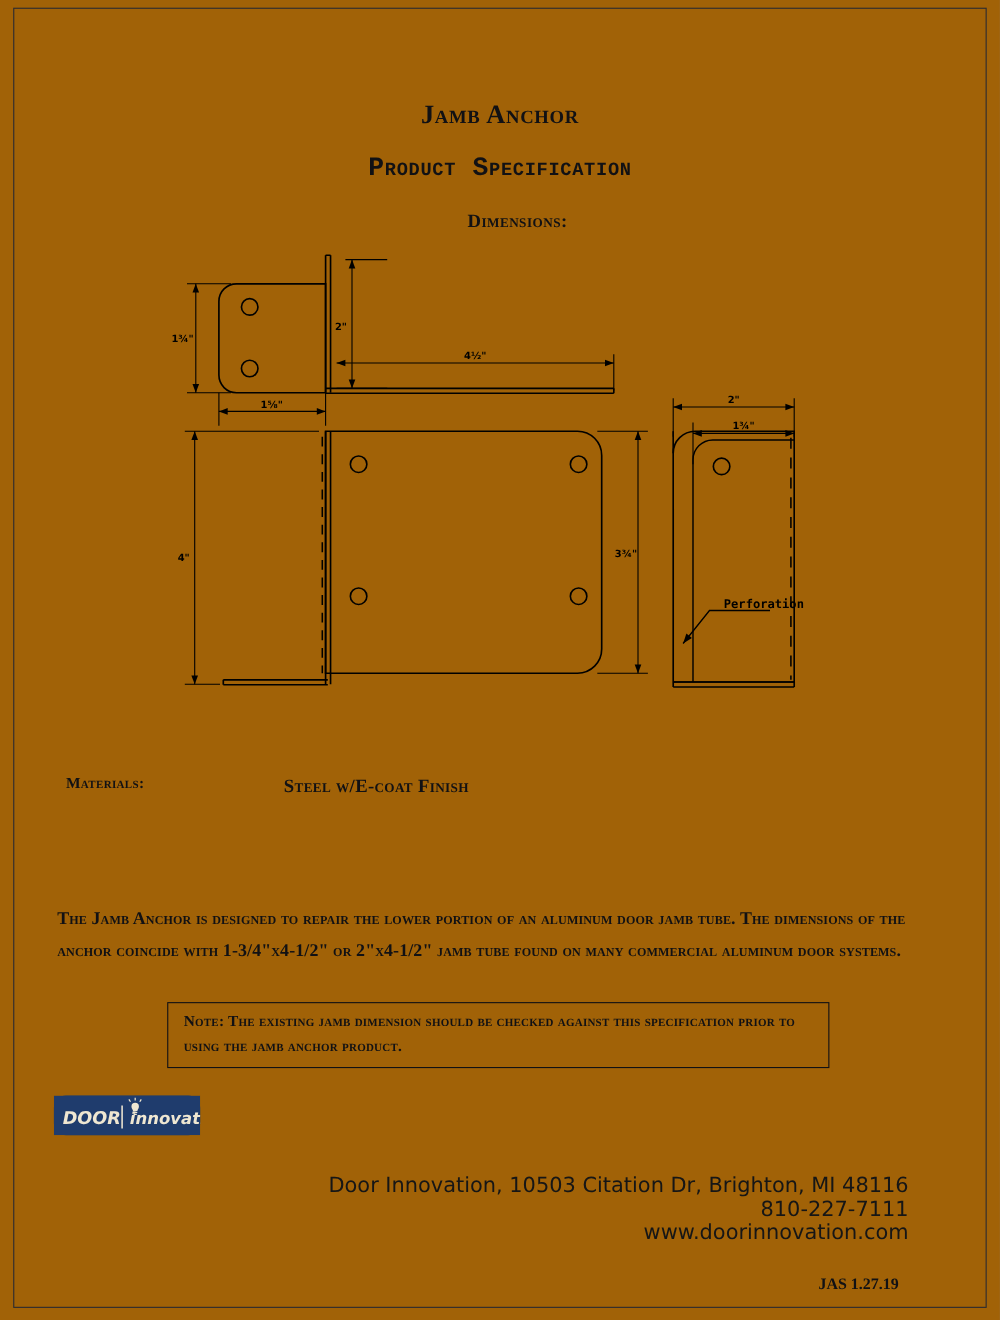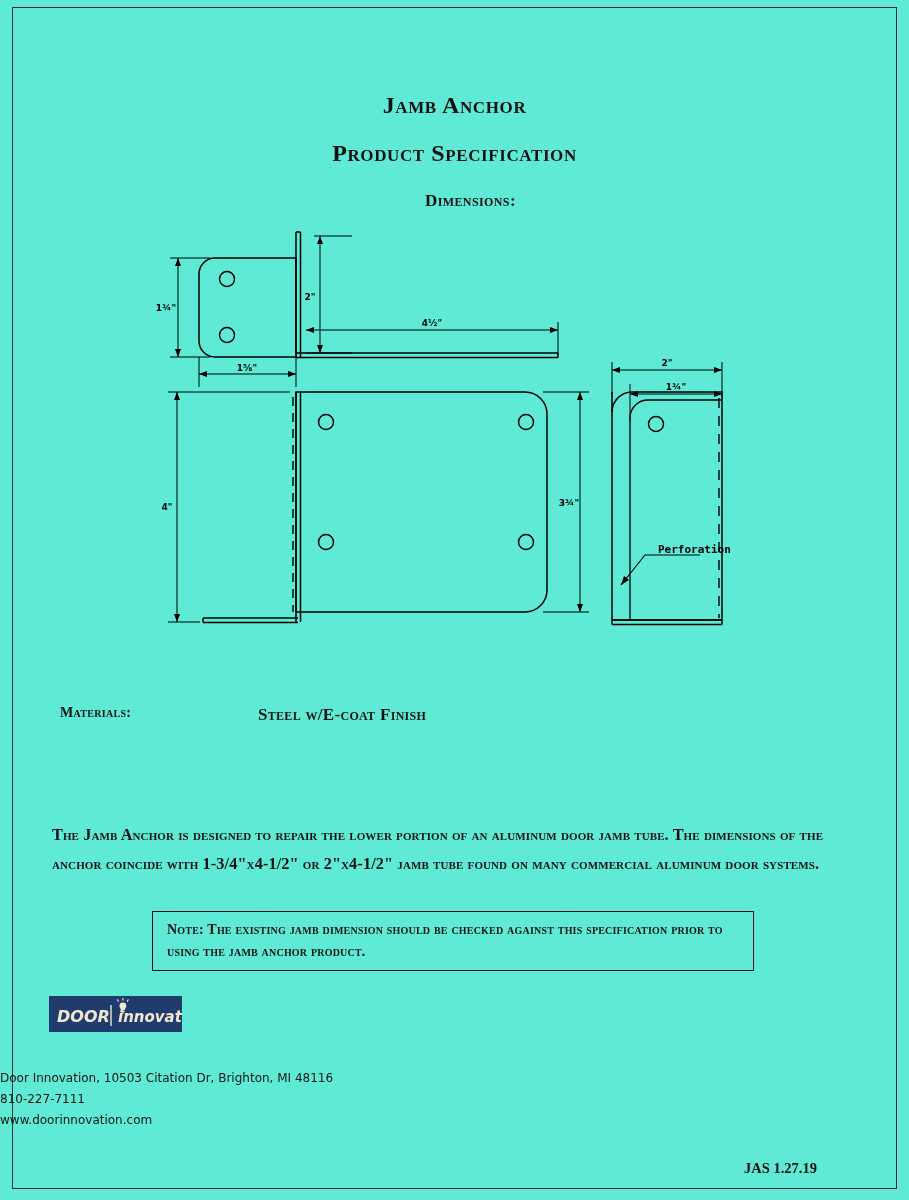--- a/index.html
+++ b/index.html
@@ -7,21 +7,21 @@
     padding: 0;
     background: #8a8a8a;
   }
   body {
     font-family: "Liberation Serif", serif;
   }
   .page {
     position: relative;
     width: 909px;
     height: 1200px;
-    background: #5eead4;
+    background: #a16207;
     overflow: hidden;
     box-sizing: border-box;
   }
   .page-border {
     position: absolute;
     left: 12px;
     top: 7px;
     width: 885px;
     height: 1182px;
     border: 1.6px solid #2b2b31;
@@ -40,21 +40,21 @@
   .title-main {
     font-family: "Liberation Serif", serif;
     font-variant: small-caps;
     font-weight: 700;
     font-size: 24px;
     letter-spacing: 0.6px;
     color: #111114;
     margin-bottom: 21px;
   }
   .title-sub {
-    font-family: Liberation Serif, serif;
+    font-family: Liberation Mono, monospace;
     font-variant: small-caps;
     font-weight: 700;
     font-size: 24px;
     letter-spacing: 0.6px;
     color: #111114;
     margin-bottom: 24px;
   }
   .title-dim {
     font-family: "Liberation Serif", serif;
     font-variant: small-caps;
@@ -157,23 +157,23 @@
     border-radius: 11px;
   }
   .logo svg { display: block; }
 
   
   .footer {
     position: absolute;
     left: 0;
     top: 1068px;
     width: 826px;
-    text-align: left;
+    text-align: right;
     font-family: "DejaVu Sans", sans-serif;
-    font-size: 12px;
+    font-size: 19px;
     line-height: 21px;
     color: #161616;
   }
   .footer div { white-space: nowrap; }
 
   .revision {
     position: absolute;
     right: 92px;
     top: 1160px;
     font-family: "Liberation Serif", serif;

